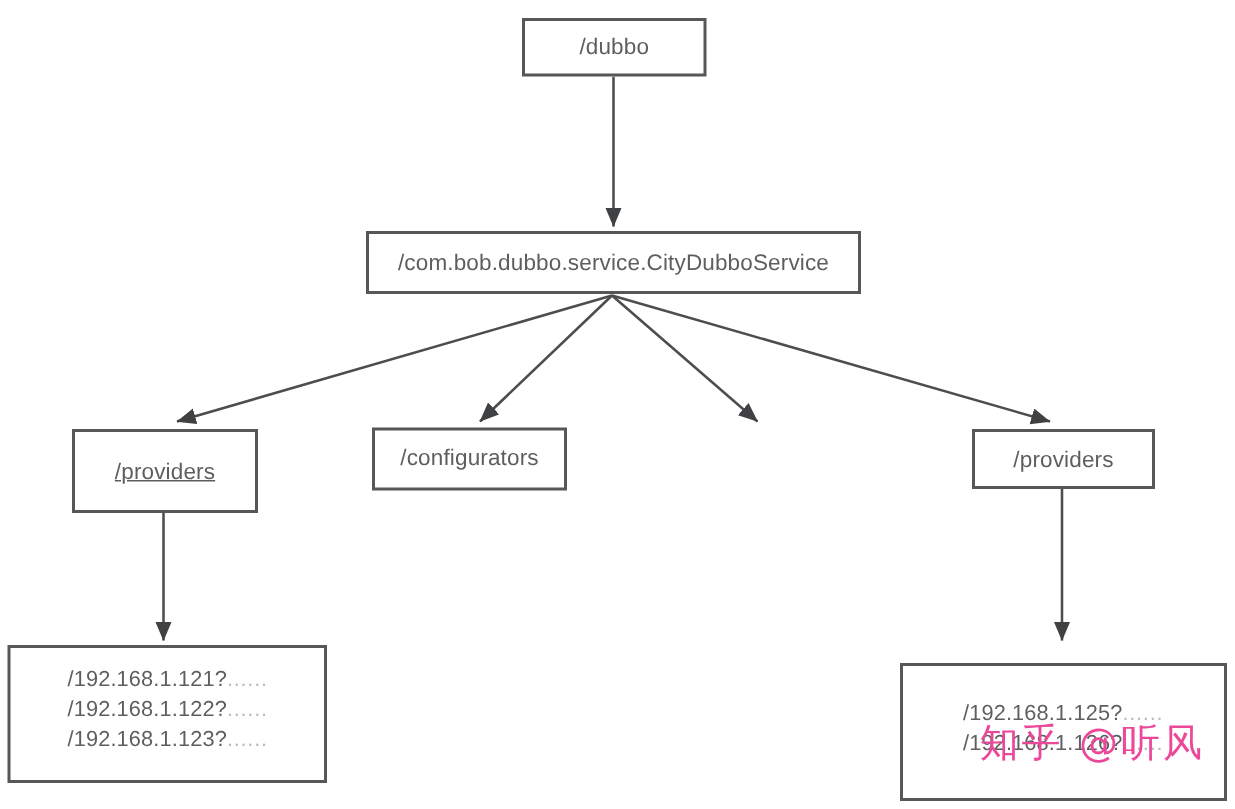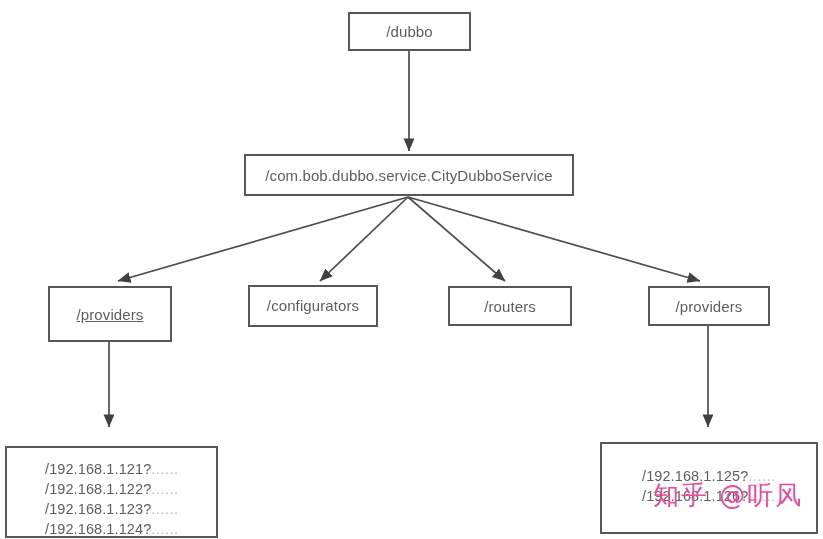--- a/index.html
+++ b/index.html
@@ -55,21 +55,21 @@
 
   
   #node-root      { left: 348px; top: 12px;  width: 123px; height: 39px; }
   #node-service   { left: 244px; top: 154px; width: 330px; height: 42px; }
   #node-providers { left: 48px;  top: 286px; width: 124px; height: 56px; text-decoration: underline; }
   #node-config    { left: 248px; top: 285px; width: 130px; height: 42px;
                     padding: 0 6px; line-height: 18px; }
   #node-routers   { left: 448px; top: 286px; width: 124px; height: 40px; }
   #node-consumers { left: 648px; top: 286px; width: 122px; height: 40px; }
   #node-prov-list { left: 5px;   top: 430px; width: 213px; height: 92px;
-                    padding: 11px 0 0 38px; margin-top: 16px; }
+                    padding: 11px 0 0 38px; }
   #node-cons-list { left: 600px; top: 442px; width: 218px; height: 92px;
                     padding: 22px 0 0 40px; }
 
   .watermark {
     position: absolute;
     left: 653px;
     top: 478px;
     font-size: 26px;
     color: #ec4899;
     letter-spacing: 2px;
@@ -102,36 +102,32 @@
   </svg>
 
   <div class="node" id="node-root">/dubbo</div>
 
   <div class="node" id="node-service">/com.bob.dubbo.service.CityDubboService</div>
 
   <div class="node" id="node-providers">/providers</div>
 
   <div class="node" id="node-config">/configurators</div>
 
-  <div class="node" id="node-routers">/routers</div>
 
   <div class="node" id="node-consumers">/providers</div>
 
   <div class="node node-leaf" id="node-prov-list">
     <div class="leaf-line">
       <span>/192.168.1.121?</span><span class="ellip">......</span>
     </div>
     <div class="leaf-line">
       <span>/192.168.1.122?</span><span class="ellip">......</span>
     </div>
     <div class="leaf-line">
       <span>/192.168.1.123?</span><span class="ellip">......</span>
-    </div>
-    <div class="leaf-line">
-      <span>/192.168.1.124?</span><span class="ellip">......</span>
     </div>
   </div>
 
   <div class="node node-leaf" id="node-cons-list">
     <div class="leaf-line">
       <span>/192.168.1.125?</span><span class="ellip">......</span>
     </div>
     <div class="leaf-line">
       <span>/192.168.1.126?</span><span class="ellip">......</span>
     </div>

